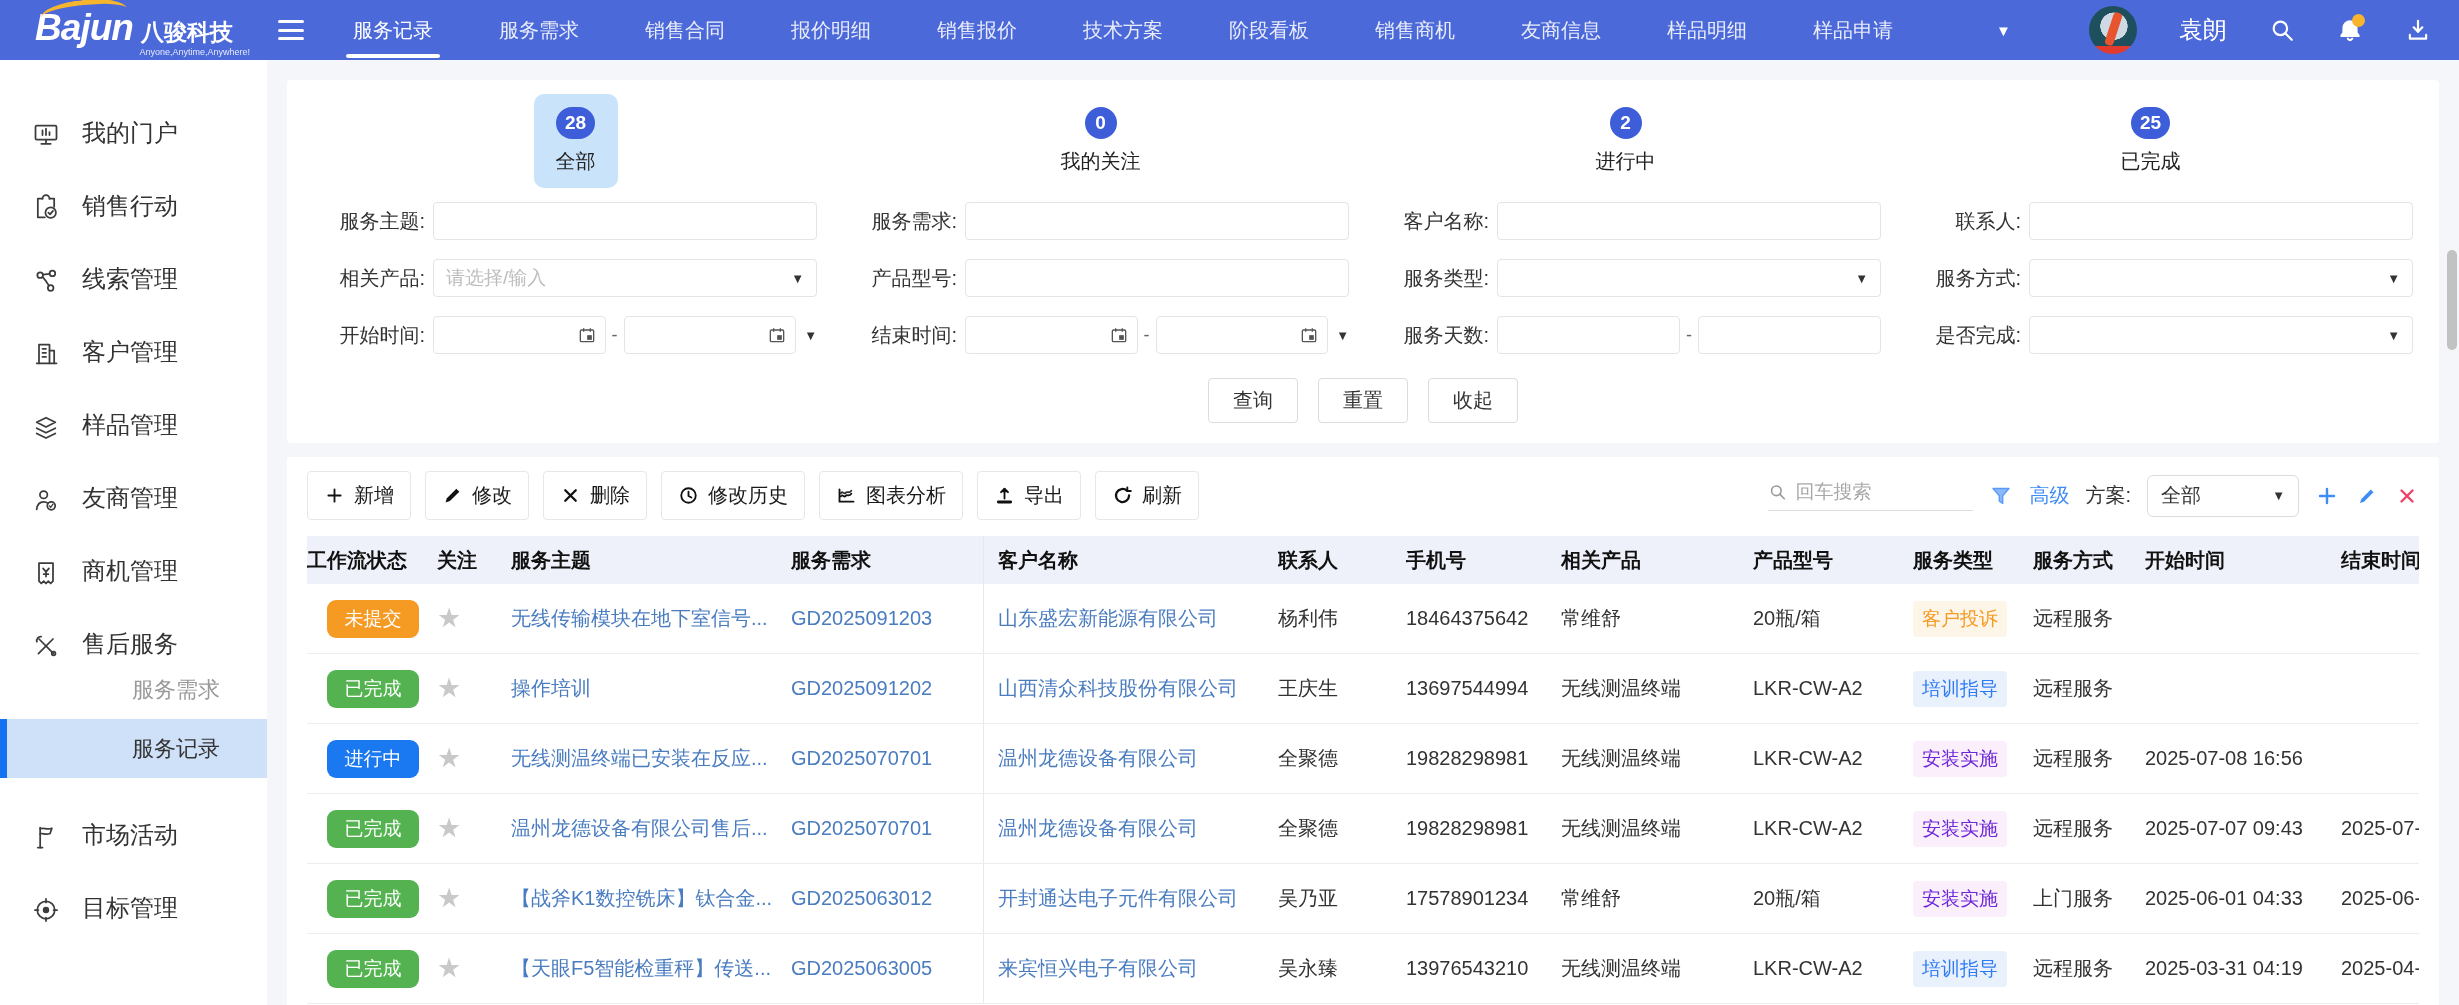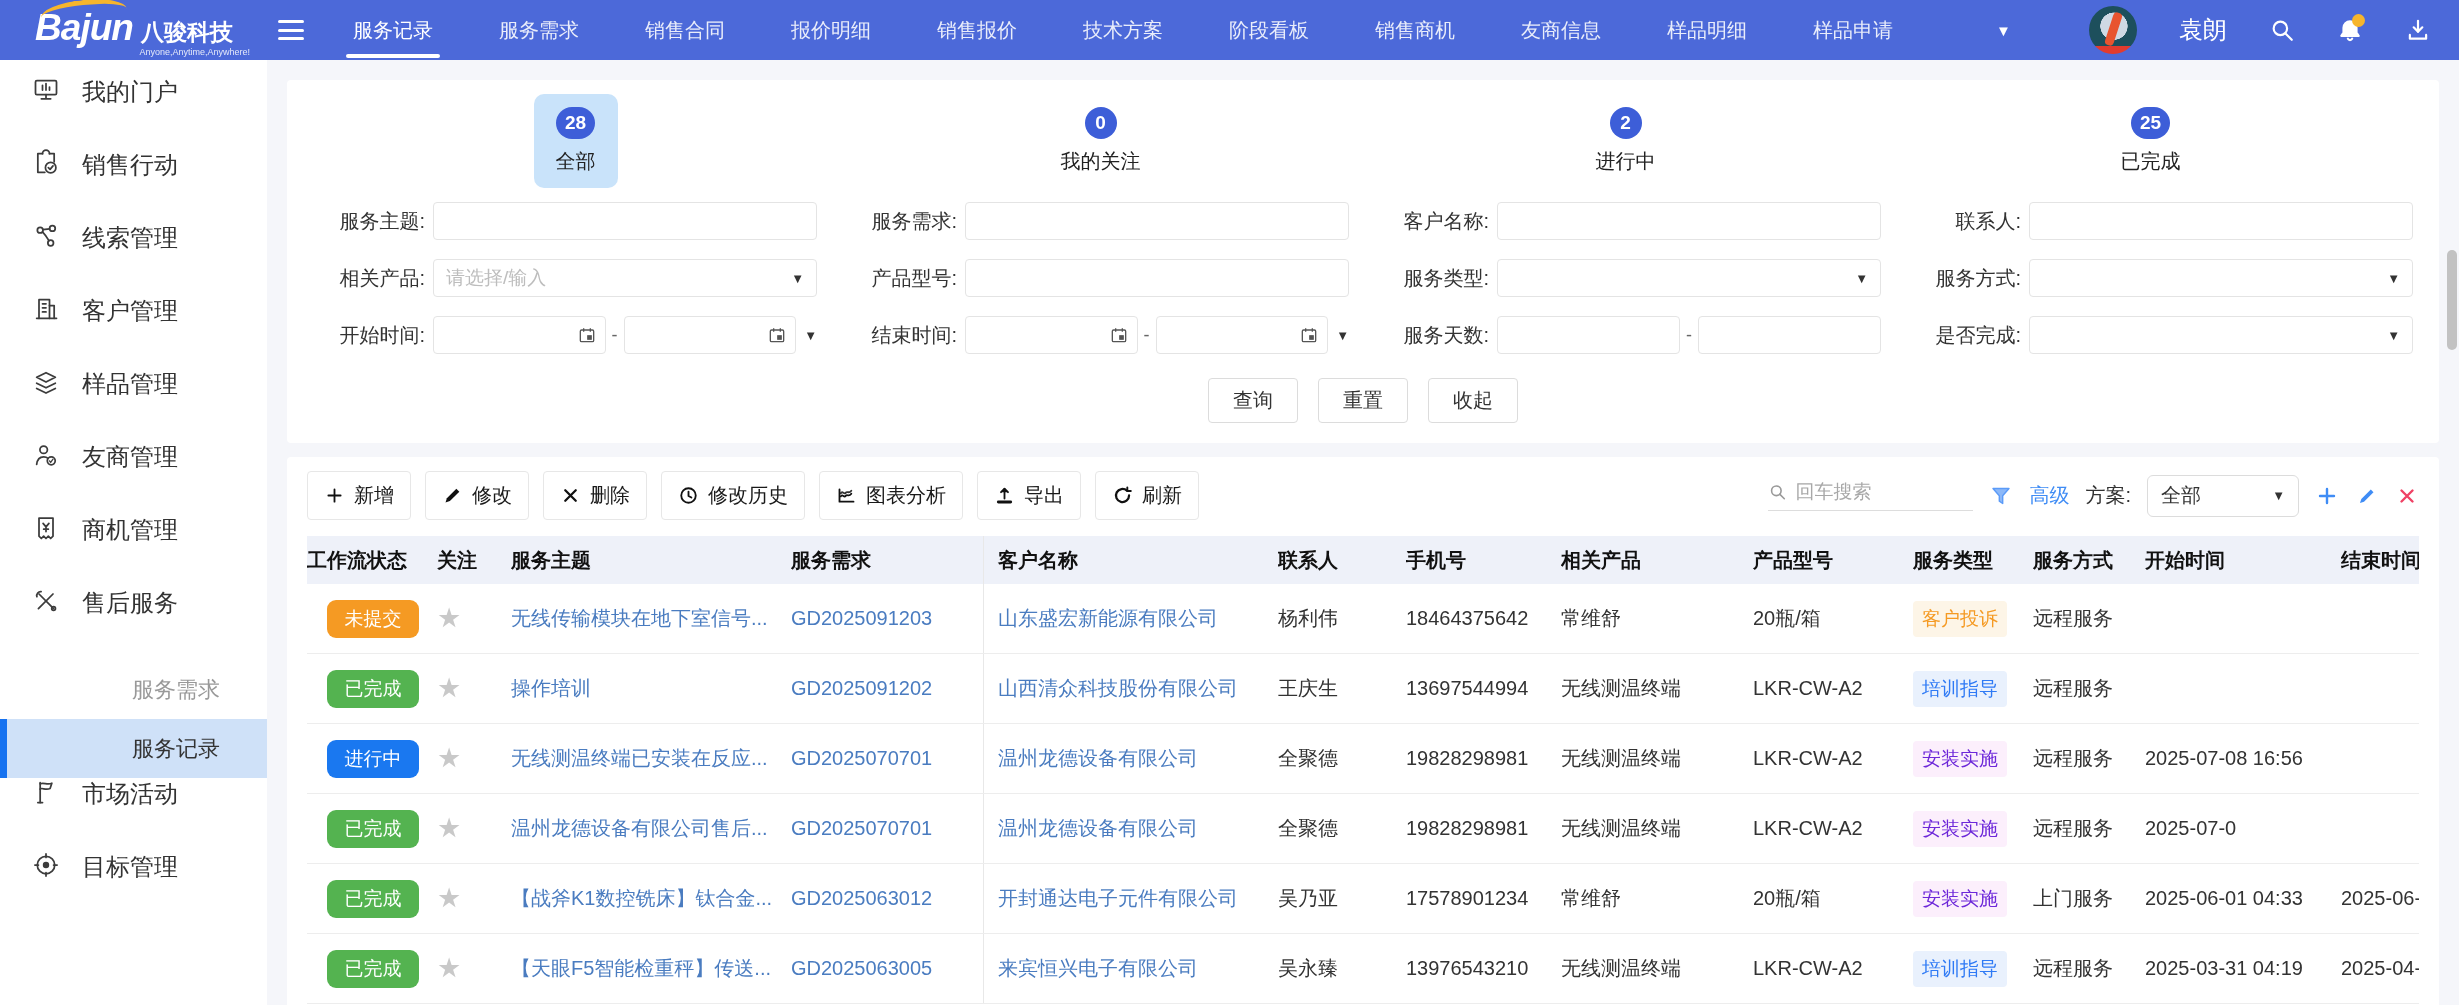--- a/index.html
+++ b/index.html
@@ -27,21 +27,21 @@
             background: linear-gradient(0deg,#e23b2e 0 16%, transparent 16%), radial-gradient(circle at 52% 42%, #cfd9e4 0 36%, #1d4f5c 37%); }
   .avatar::before { content:""; position:absolute; left:20px; top:6px; width:9px; height:34px; background:#e8542f; transform:rotate(18deg); border-radius:4px; }
   .username { font-size:24px; color:#fff; }
   .top-icon { width:26px; height:26px; position:relative; cursor:pointer; display:flex; align-items:center; justify-content:center; }
   .top-icon svg { width:26px; height:26px; stroke:#fff; fill:none; stroke-width:2; stroke-linecap:round; stroke-linejoin:round; }
   .bell-dot { position:absolute; top:-3px; right:-2px; width:13px; height:13px; border-radius:50%; background:#f6b52d; }
 
   
   .body { flex:1; display:flex; min-height:0; }
   .sidebar { width:267px; background:#fff; flex-shrink:0; padding-top:16px; overflow:hidden; }
-  .side-item { height:73px; display:flex; align-items:flex-start; padding-left:32px; gap:22px; font-size:24px; color:#333; cursor:pointer; }
+  .side-item { height:73px; display:flex; align-items:flex-end; padding-left:32px; gap:22px; font-size:24px; color:#333; cursor:pointer; }
   .side-item svg { width:28px; height:28px; stroke:#3c3c3c; fill:none; stroke-width:1.5; stroke-linecap:round; stroke-linejoin:round; flex-shrink:0; }
   .side-sub { height:59px; display:flex; align-items:center; padding-left:132px; font-size:22px; color:#999; cursor:pointer; }
   .side-sub.active { background:#cfe1f8; color:#333; position:relative; }
   .side-sub.active::before { content:""; position:absolute; left:0; top:0; bottom:0; width:7px; background:#1672f0; }
 
   .content { flex:1; min-width:0; padding:20px 20px 0 20px; overflow:hidden; }
 
   
   .card { background:#fff; border-radius:4px; }
   .filter-card { padding:14px 26px 20px 26px; }
@@ -616,20 +616,21 @@
                 <span class="link">温州龙德设备有限公司</span>
               </div>
               <div class="tcell">全聚德</div>
               <div class="tcell">19828298981</div>
               <div class="tcell">无线测温终端</div>
               <div class="tcell">LKR-CW-A2</div>
               <div class="tcell">
                 <span class="tag" data-v="magenta">安装实施</span>
               </div>
               <div class="tcell">远程服务</div>
+              <div class="tcell">2025-07-07 09:43</div>
               <div class="tcell">2025-07-0</div>
             </div>
 
             <div class="tgrid trow">
               <div class="tcell">
                 <span class="pill" data-v="green">已完成</span>
               </div>
               <div class="tcell">
                 <span class="star">★</span>
               </div>

